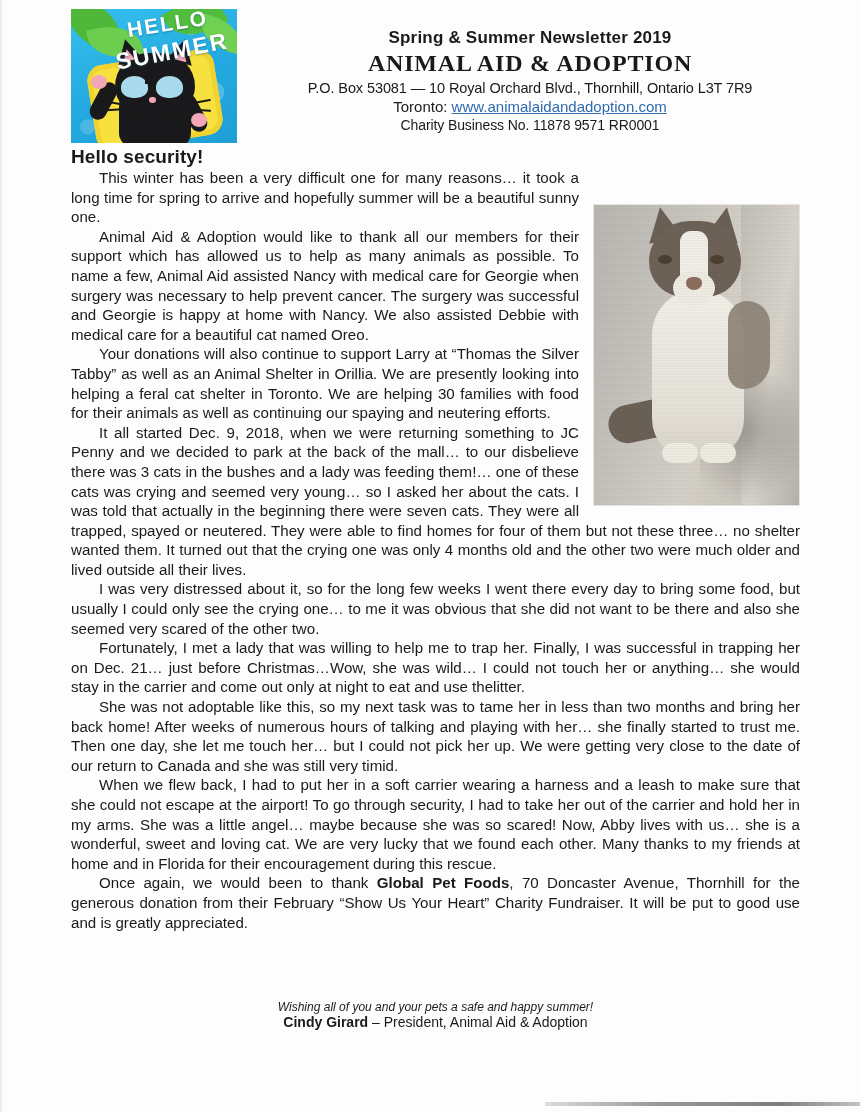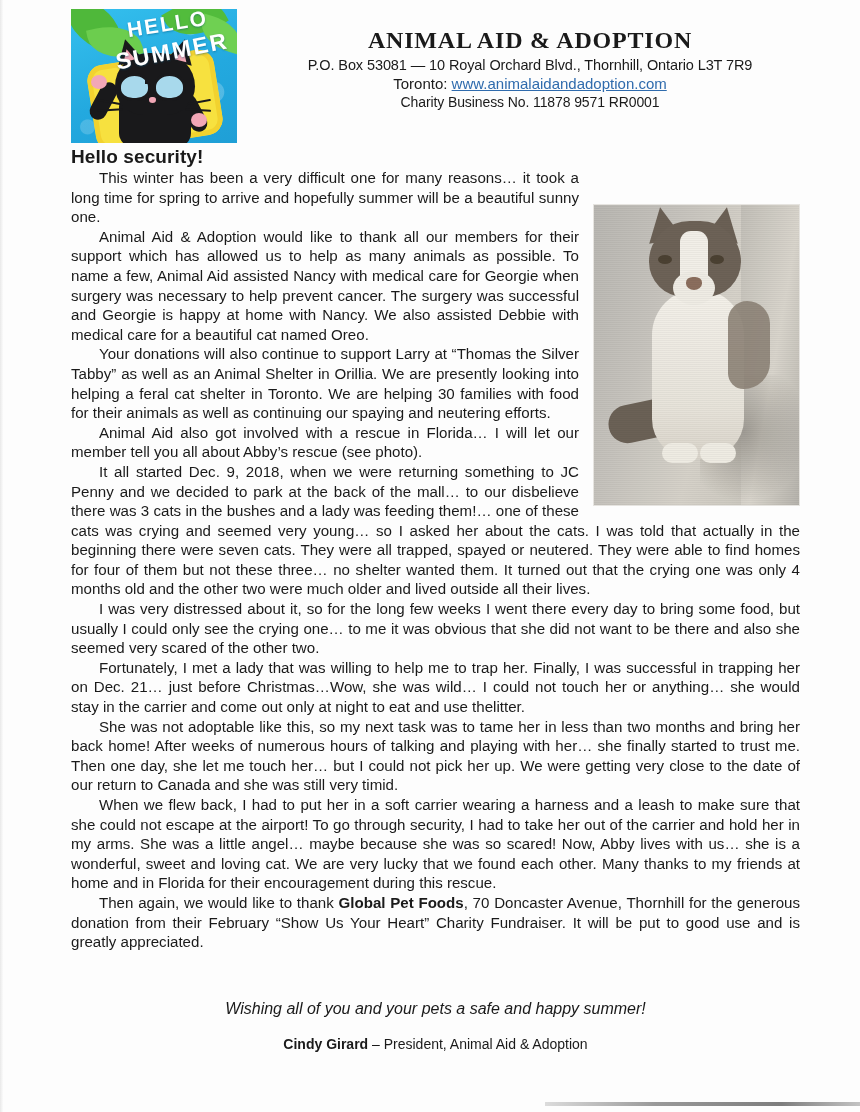--- a/index.html
+++ b/index.html
@@ -340,23 +340,23 @@
     mix-blend-mode: multiply;
   }
 
   .closing {
     position: absolute;
     left: 71px; top: 1000px;
     width: 729px;
     text-align: center;
   }
   .closing-wish {
-    font-size: 16px;
+    font-size: 12px;
     font-style: italic;
-    margin: 0 0 18px 0;
+    margin: 0 0 0 0;
   }
   .closing-sign {
     font-size: 14px;
     margin: 0;
   }
   .closing-sign b { font-weight: bold; }
 </style>
 </head>
 <body>
 
@@ -396,20 +396,21 @@
       <div class="whisker" style="left:116px;top:92px;width:24px;transform:rotate(-10deg);"></div>
       <div class="whisker" style="left:114px;top:100px;width:26px;transform:rotate(4deg);"></div>
 
       <div class="logo-text-hello">HELLO</div>
       <div class="logo-text-summer">SUMMER</div>
     </div>
 
     <div class="hello-everyone">Hello security!</div>
 
     <div class="head-block">
+      <p class="news-kicker">Spring &amp; Summer Newsletter 2019</p>
       <h1 class="org-title">ANIMAL AID &amp; ADOPTION</h1>
       <p class="addr-line">P.O. Box 53081 — 10 Royal Orchard Blvd., Thornhill, Ontario L3T 7R9</p>
       <p class="web-line">
         <span>Toronto:</span>
         <a class="web-link" href="#">www.animalaidandadoption.com</a>
       </p>
       <p class="charity-line">Charity Business No. 11878 9571 RR0001</p>
     </div>
   </div>
 
@@ -431,28 +432,27 @@
       <div class="ph-eye l"></div>
       <div class="ph-eye r"></div>
       <div class="ph-muzzle"></div>
       <div class="ph-nose"></div>
       <div class="ph-grain"></div>
     </div>
 
     <p class="indent">This winter has been a very difficult one for many reasons… it took a long time for spring to arrive and hopefully summer will be a beautiful sunny one.</p>
     <p class="indent">Animal Aid &amp; Adoption would like to thank all our members for their support which has allowed us to help as many animals as possible. To name a few, Animal Aid assisted Nancy with medical care for Georgie when surgery was necessary to help prevent cancer. The surgery was successful and Georgie is happy at home with Nancy. We also assisted Debbie with medical care for a beautiful cat named Oreo.</p>
     <p class="indent">Your donations will also continue to support Larry at “Thomas the Silver Tabby” as well as an Animal Shelter in Orillia. We are presently looking into helping a feral cat shelter in Toronto. We are helping 30 families with food for their animals as well as continuing our spaying and neutering efforts.</p>
-    <p class="indent">Animal Aid also got involved with a rescue in Florida… I will let our member tell you all about Abby’s rescue (see photo).</p>
     <p class="indent">It all started Dec. 9, 2018, when we were returning something to JC Penny and we decided to park at the back of the mall… to our disbelieve there was 3 cats in the bushes and a lady was feeding them!… one of these cats was crying and seemed very young… so I asked her about the cats. I was told that actually in the beginning there were seven cats. They were all trapped, spayed or neutered. They were able to find homes for four of them but not these three… no shelter wanted them. It turned out that the crying one was only 4 months old and the other two were much older and lived outside all their lives.</p>
     <p class="indent">I was very distressed about it, so for the long few weeks I went there every day to bring some food, but usually I could only see the crying one… to me it was obvious that she did not want to be there and also she seemed very scared of the other two.</p>
     <p class="indent">Fortunately, I met a lady that was willing to help me to trap her. Finally, I was successful in trapping her on Dec. 21… just before Christmas…Wow, she was wild… I could not touch her or anything… she would stay in the carrier and come out only at night to eat and use thelitter.</p>
     <p class="indent">She was not adoptable like this, so my next task was to tame her in less than two months and bring her back home! After weeks of numerous hours of talking and playing with her… she finally started to trust me. Then one day, she let me touch her… but I could not pick her up. We were getting very close to the date of our return to Canada and she was still very timid.</p>
     <p class="indent">When we flew back, I had to put her in a soft carrier wearing a harness and a leash to make sure that she could not escape at the airport! To go through security, I had to take her out of the carrier and hold her in my arms. She was a little angel… maybe because she was so scared! Now, Abby lives with us… she is a wonderful, sweet and loving cat. We are very lucky that we found each other. Many thanks to my friends at home and in Florida for their encouragement during this rescue.</p>
 
-    <p class="indent"><span>Then again, we would like to thank </span><b>Global Pet Foods</b><span>, 70 Doncaster Avenue, Thornhill for the generous donation from their February “Show Us Your Heart” Charity Fundraiser. It will be put to good use and is greatly appreciated.</span></p>
+    <p class="indent"><span>Once again, we would been to thank </span><b>Global Pet Foods</b><span>, 70 Doncaster Avenue, Thornhill for the generous donation from their February “Show Us Your Heart” Charity Fundraiser. It will be put to good use and is greatly appreciated.</span></p>
   </div>
 
   <div class="closing">
     <p class="closing-wish">Wishing all of you and your pets a safe and happy summer!</p>
     <p class="closing-sign"><b>Cindy Girard</b><span> – President, Animal Aid &amp; Adoption</span></p>
   </div>
 
 </div>
 
 </body></html>

